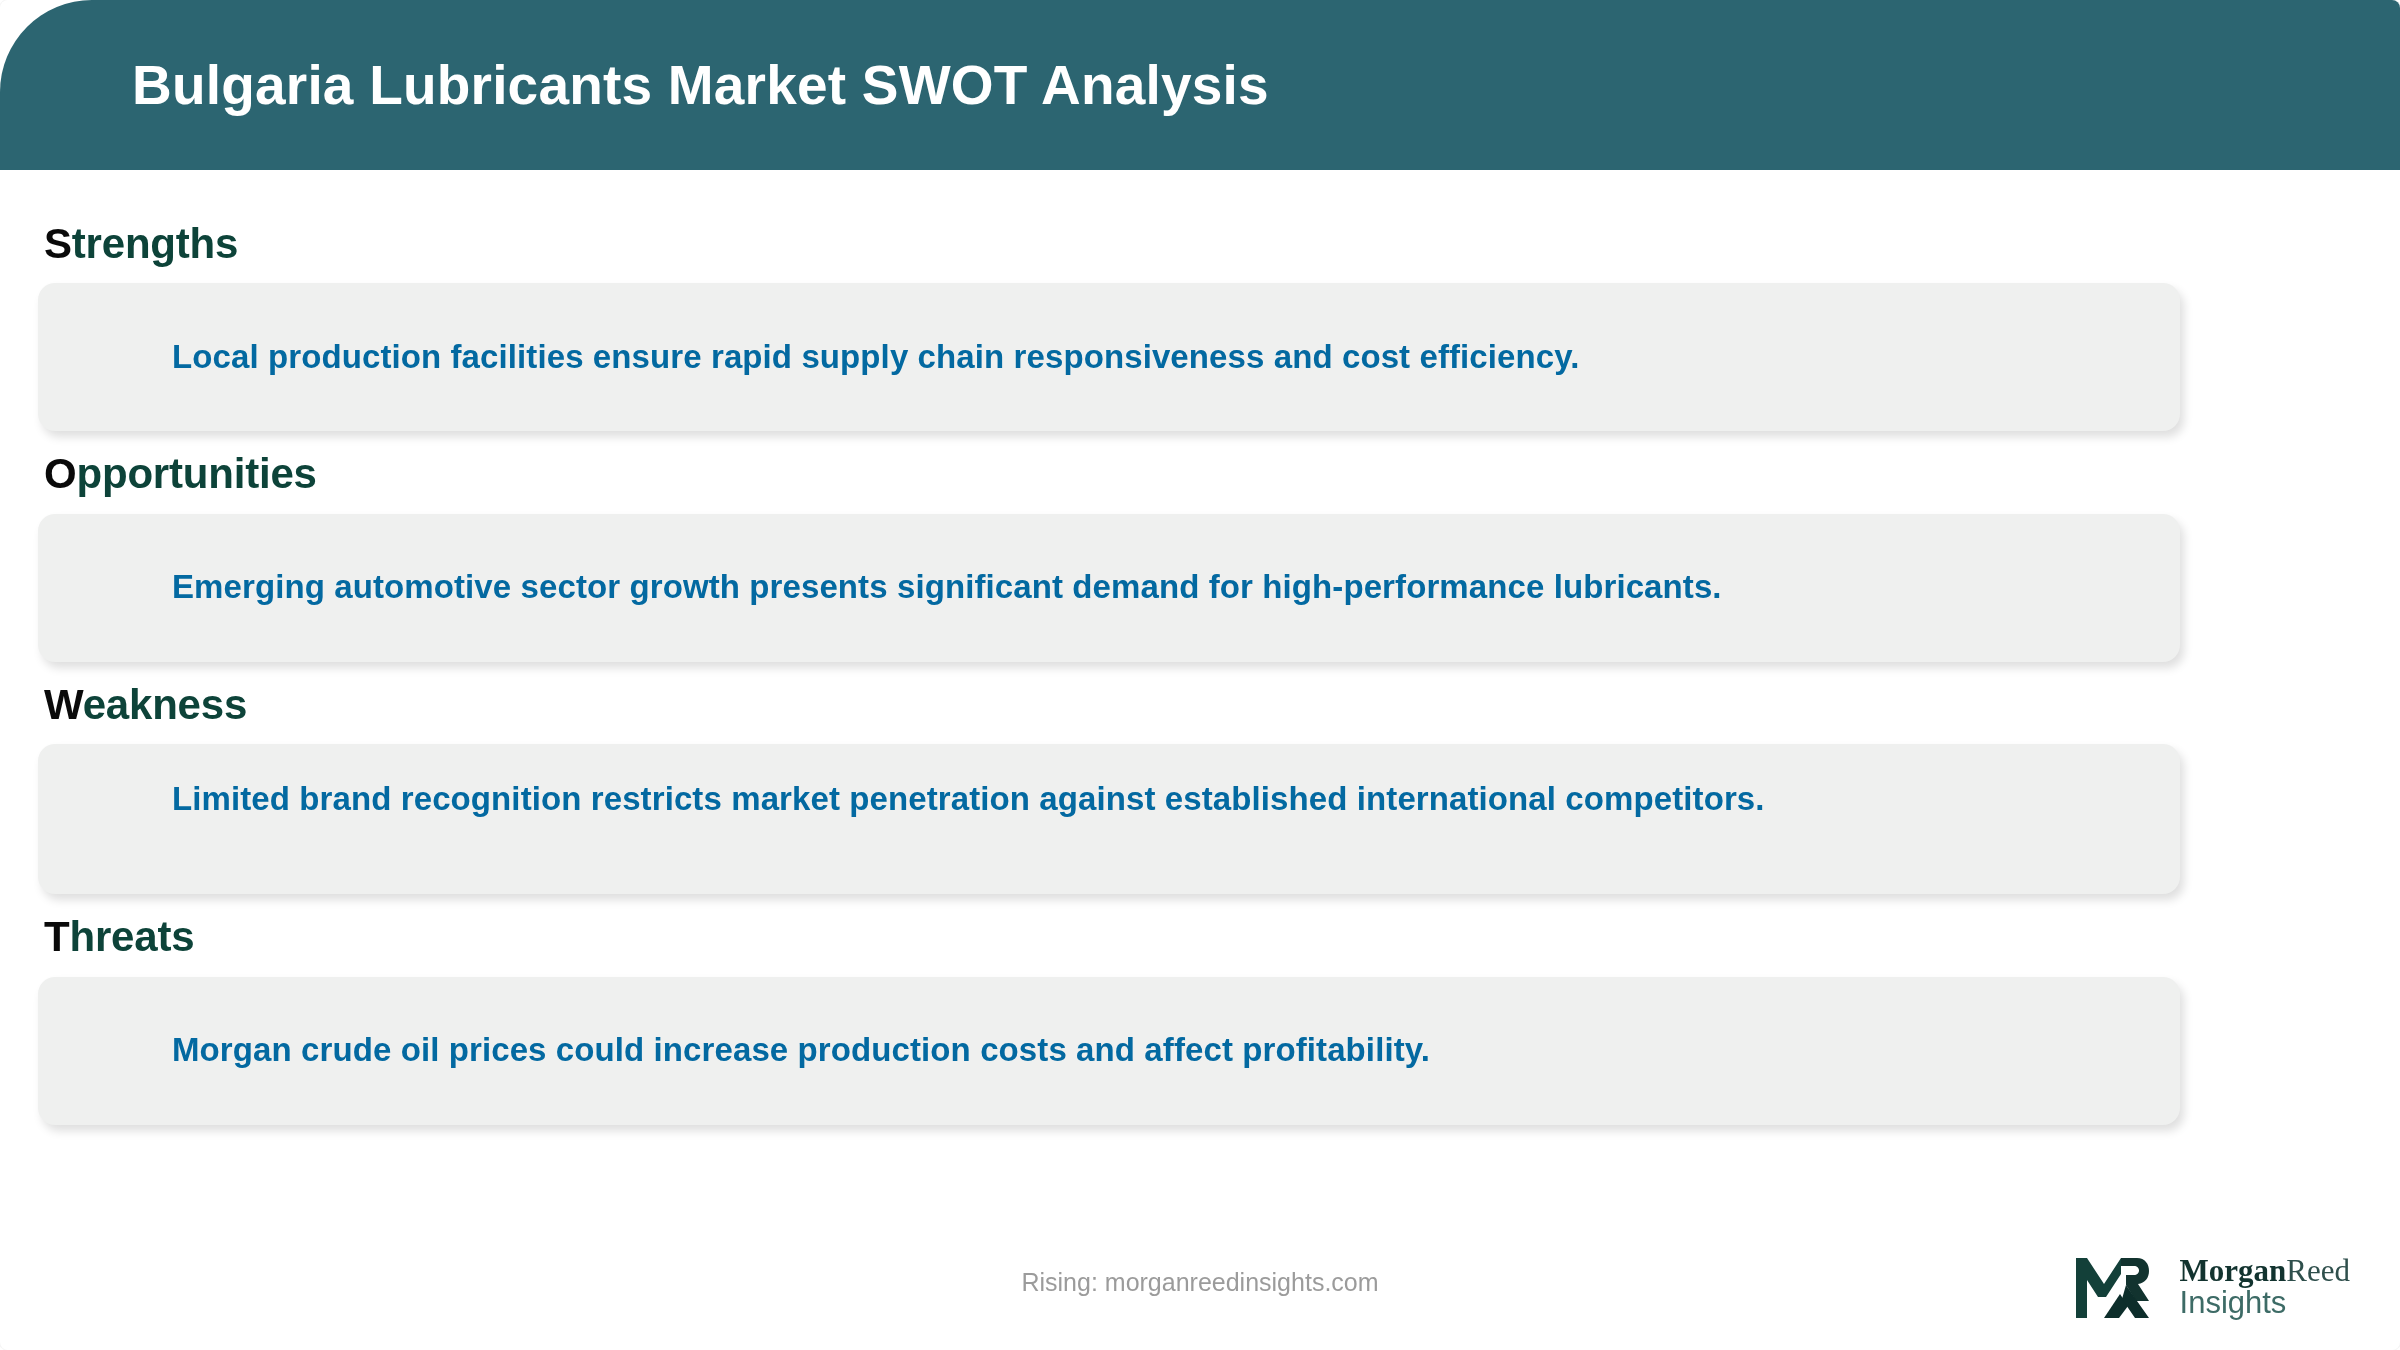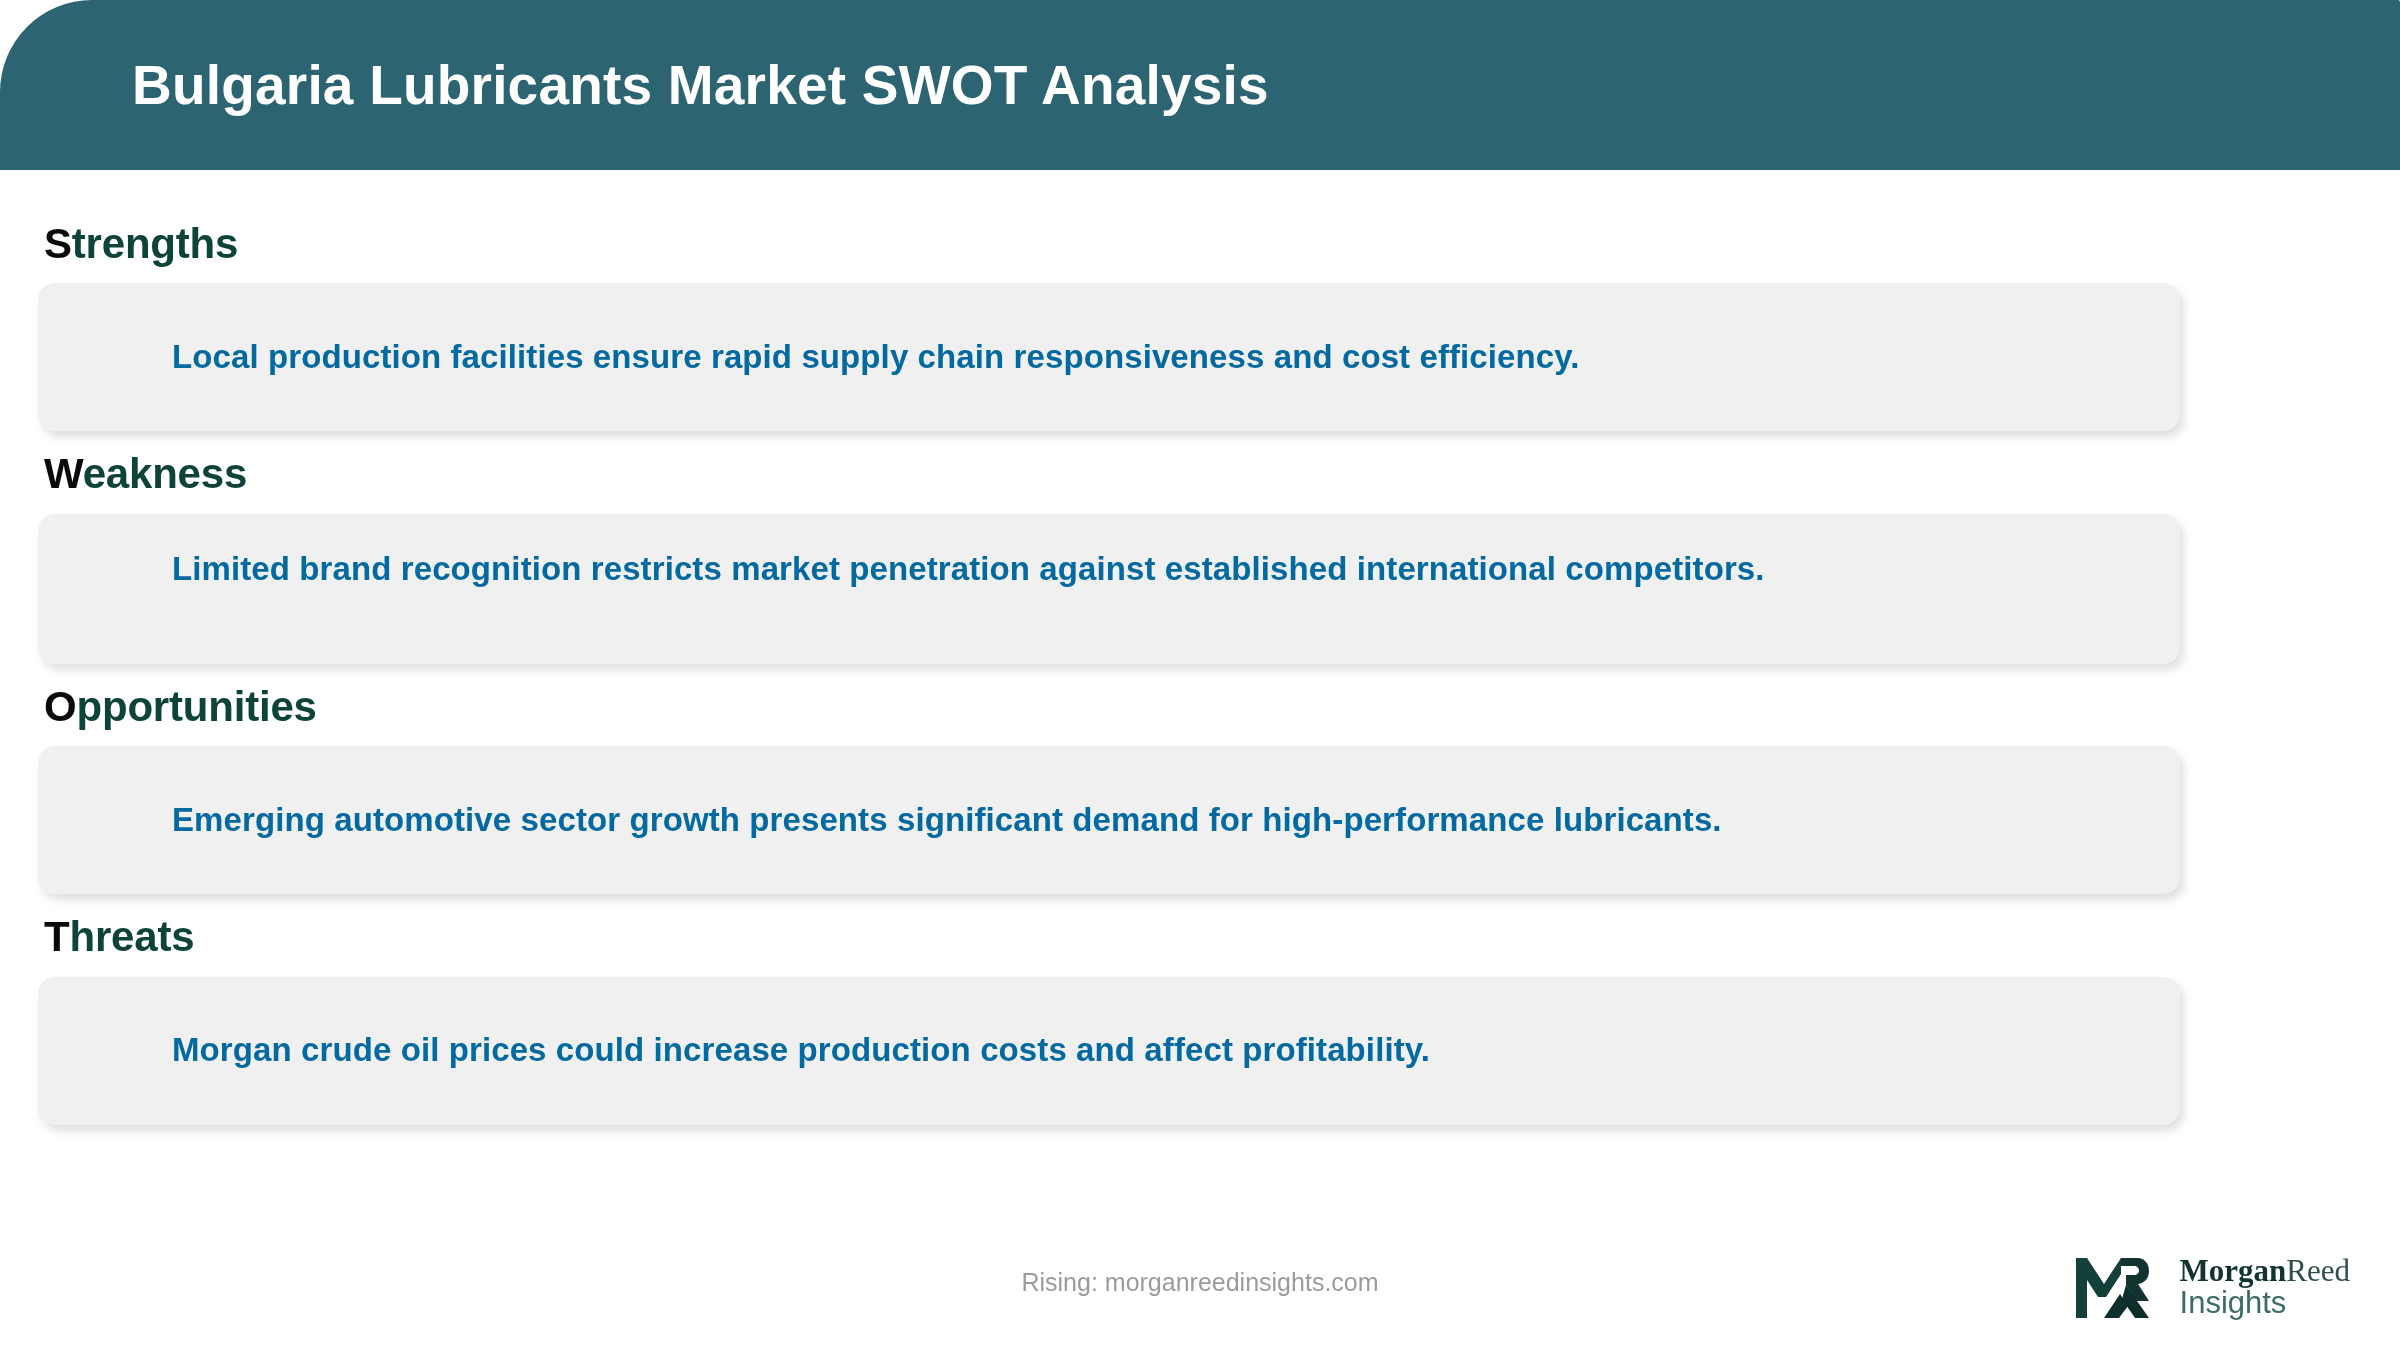--- a/index.html
+++ b/index.html
@@ -10,21 +10,21 @@
     background:#ffffff;
     font-family:"Liberation Sans", sans-serif;
     overflow:hidden;
   }
 
   #page {
     position:relative;
     width:2400px;
     height:1350px;
     background:#ffffff;
-    border-radius:2px;
+    border-radius:8px;
     overflow:hidden;
     box-shadow:0 0 0 1px rgba(0,0,0,0.04);
   }
 
   
   .header {
     position:absolute;
     top:0; left:0;
     width:2400px;
     height:170px;
@@ -145,33 +145,33 @@
       <div class="swot-heading">
         <span class="first-letter">S</span><span>trengths</span>
       </div>
       <div class="swot-card">
         <div class="swot-text">Local production facilities ensure rapid supply chain responsiveness and cost efficiency.</div>
       </div>
     </div>
 
     <div class="swot-block">
       <div class="swot-heading">
+        <span class="first-letter">O</span><span>pportunities</span>
+      </div>
+      <div class="swot-card">
+        <div class="swot-text">Emerging automotive sector growth presents significant demand for high-performance lubricants.</div>
+      </div>
+    </div>
+
+    <div class="swot-block">
+      <div class="swot-heading">
         <span class="first-letter">W</span><span>eakness</span>
       </div>
       <div class="swot-card tall">
         <div class="swot-text">Limited brand recognition restricts market penetration against established international competitors.</div>
-      </div>
-    </div>
-
-    <div class="swot-block">
-      <div class="swot-heading">
-        <span class="first-letter">O</span><span>pportunities</span>
-      </div>
-      <div class="swot-card">
-        <div class="swot-text">Emerging automotive sector growth presents significant demand for high-performance lubricants.</div>
       </div>
     </div>
 
     <div class="swot-block">
       <div class="swot-heading">
         <span class="first-letter">T</span><span>hreats</span>
       </div>
       <div class="swot-card">
         <div class="swot-text">Morgan crude oil prices could increase production costs and affect profitability.</div>
       </div>

